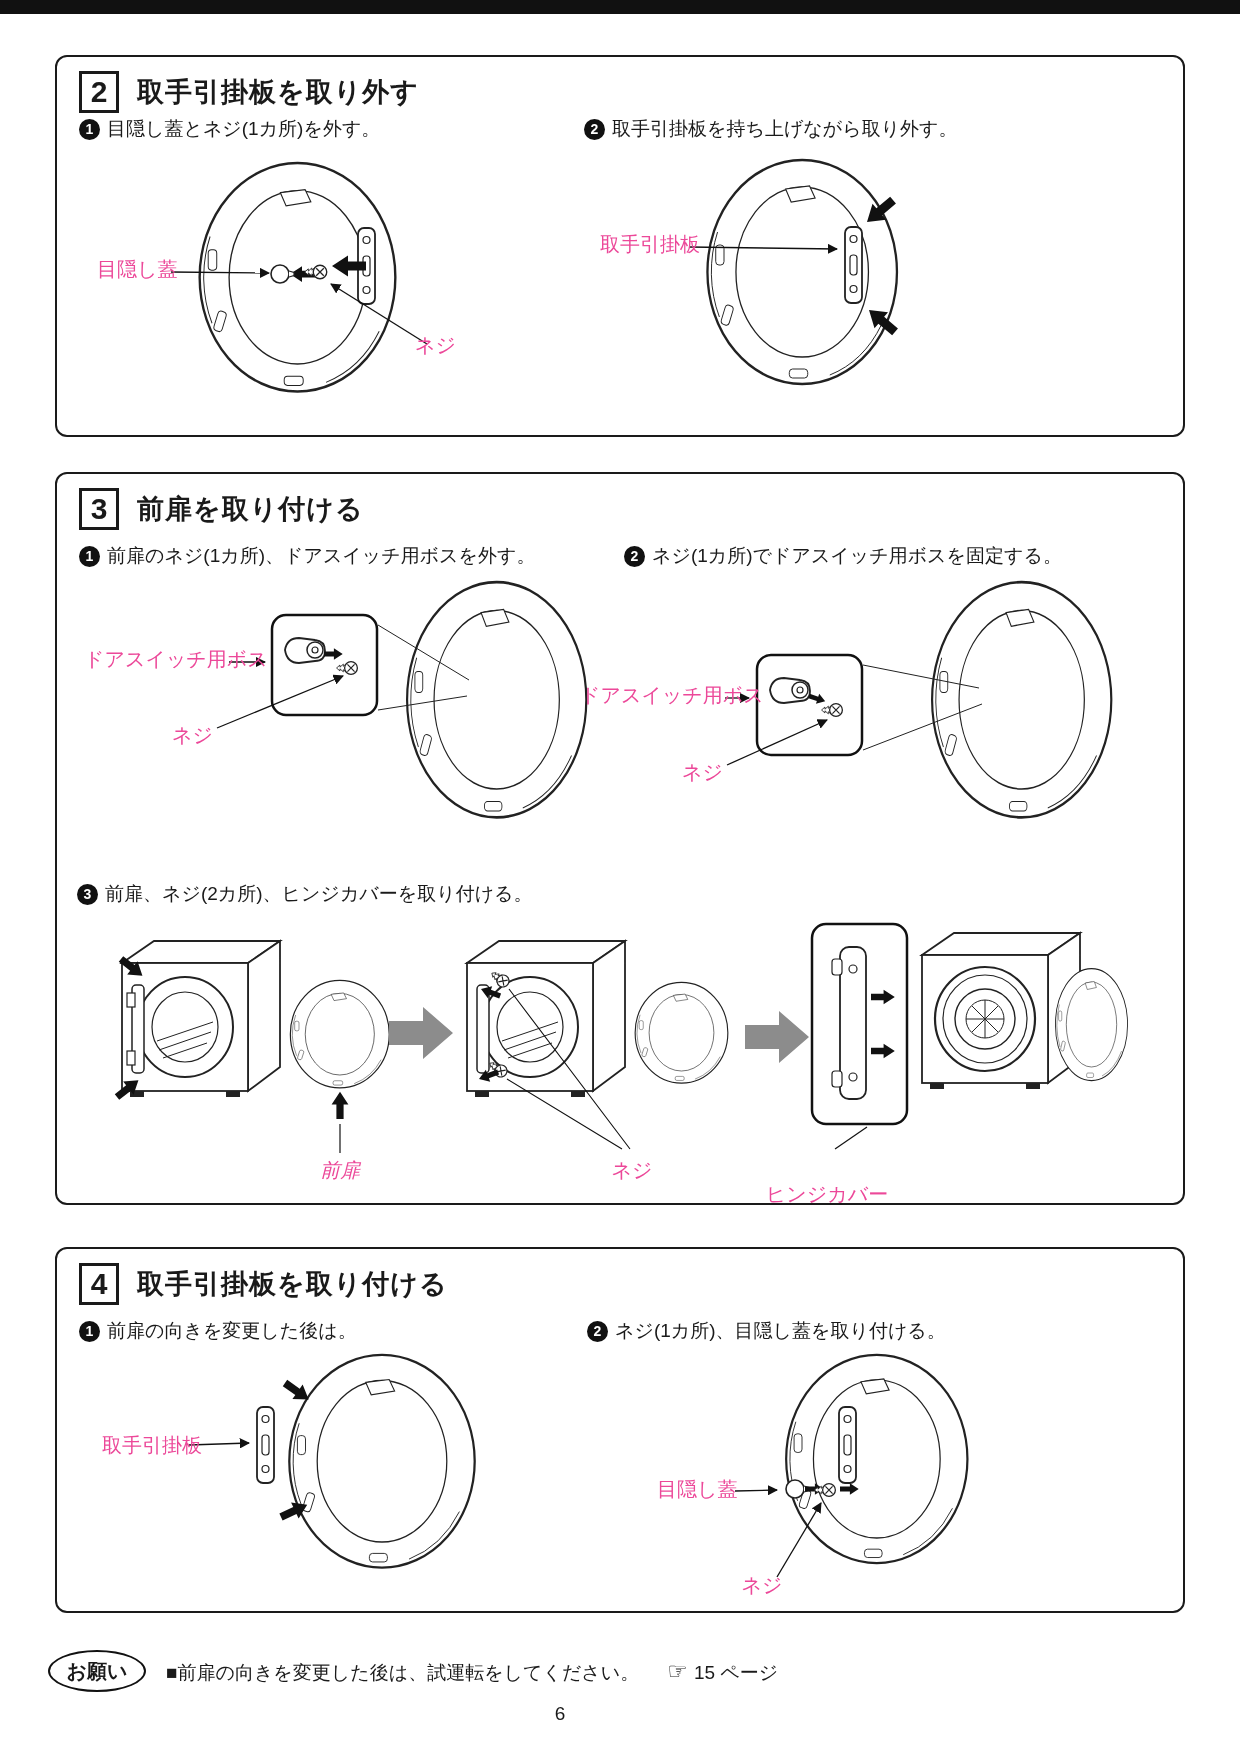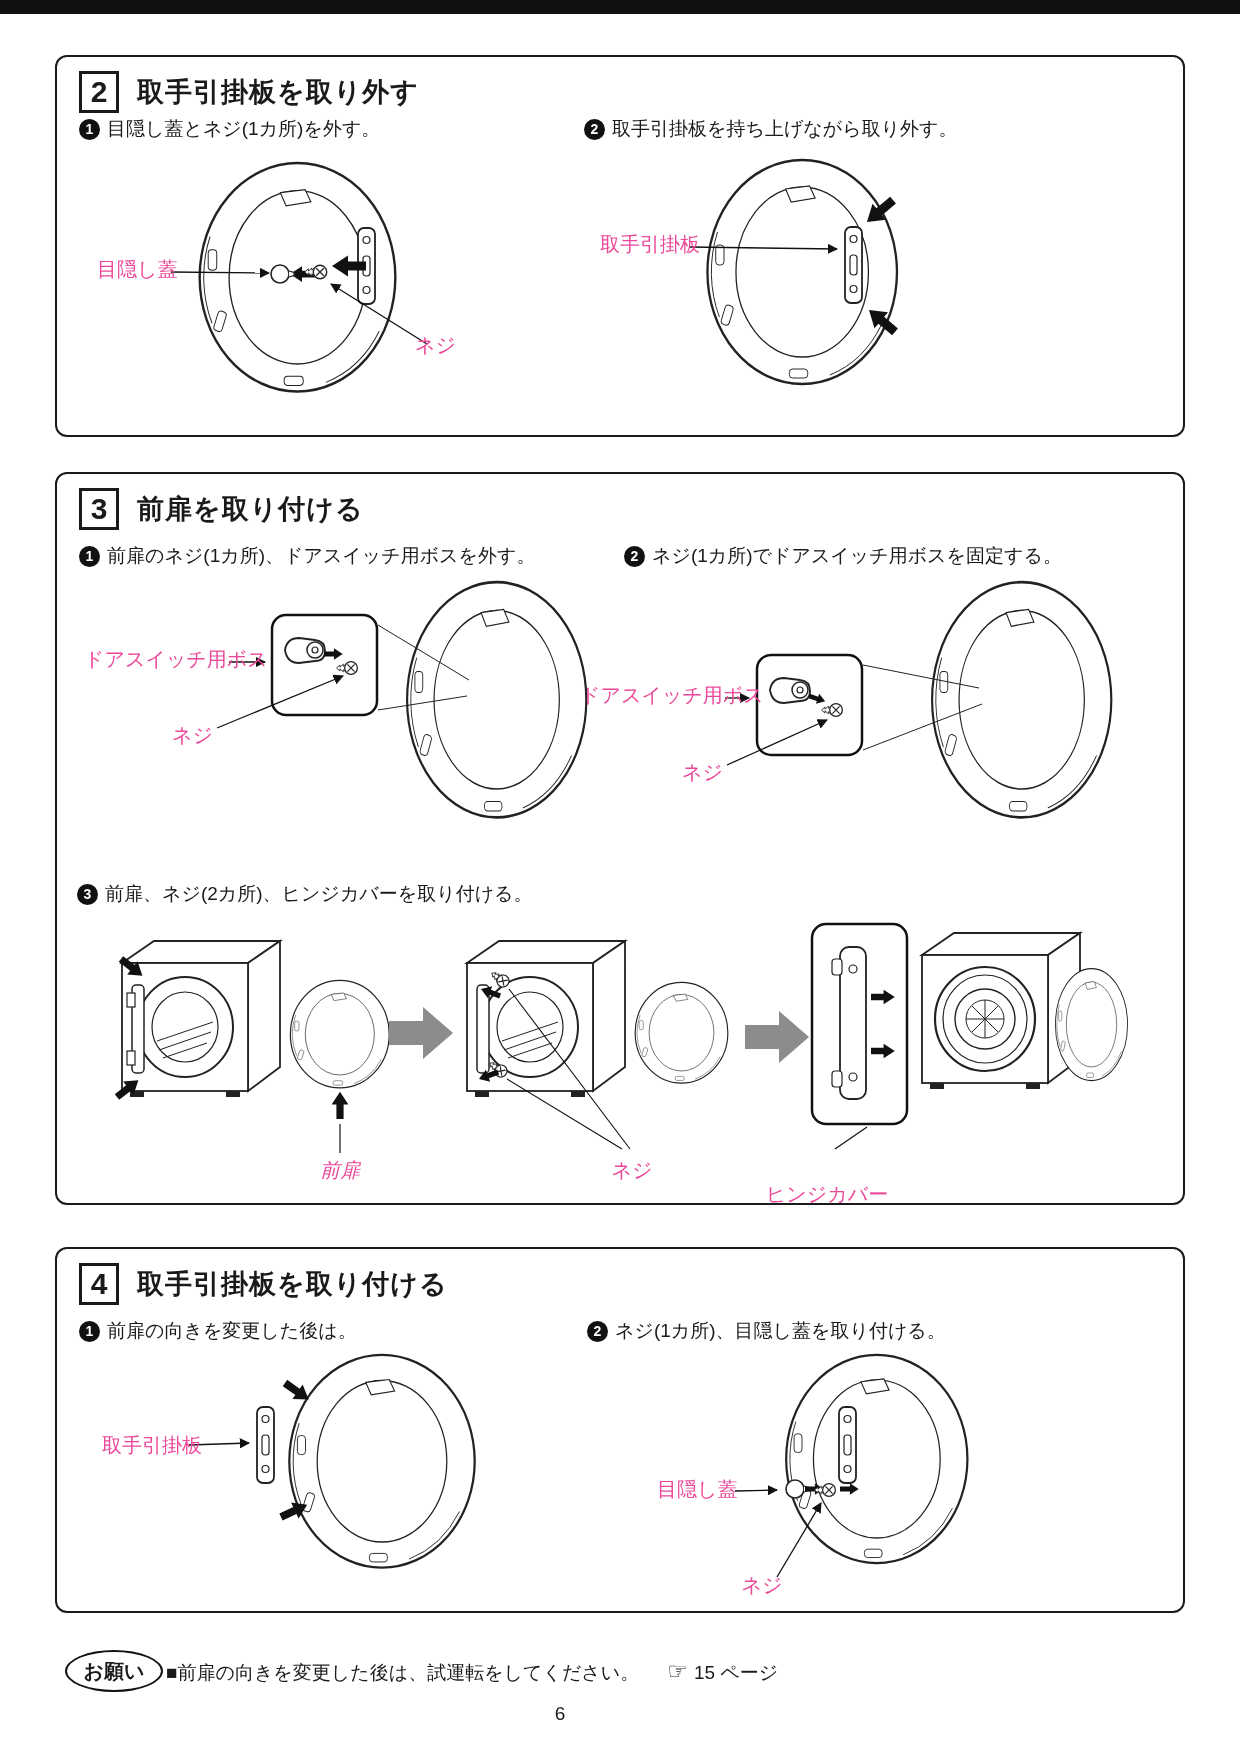--- a/index.html
+++ b/index.html
@@ -11,21 +11,21 @@
   .sec3 { top:472px; height:733px; }
   .sec4 { top:1247px; height:366px; }
   .sec-header { position:absolute; left:22px; top:14px; display:flex; align-items:center; gap:18px; }
   .sec-num { width:40px; height:42px; border:3px solid #1a1a1a; font-size:30px; font-weight:bold; display:flex; align-items:center; justify-content:center; }
   .sec-title { font-size:27px; font-weight:bold; letter-spacing:1px; }
   .step { position:absolute; display:flex; gap:7px; align-items:flex-start; font-size:19px; line-height:1.3; }
   .step-num { flex:none; width:21px; height:21px; border-radius:50%; background:#111; color:#fff; font-size:14px; font-weight:bold; display:flex; align-items:center; justify-content:center; margin-top:2px; }
   .plabel { position:absolute; font-size:20px; white-space:nowrap; color:#ec4899; }
   .plabel-c { transform:translateX(-50%); }
   .illo { position:absolute; left:20px; }
-  .negai-badge { position:absolute; left:65px; top:1650px; width:98px; height:42px; border:2px solid #111; border-radius:50%; display:flex; align-items:center; justify-content:center; font-weight:bold; font-size:20px; }
+  .negai-badge { position:absolute; left:48px; top:1650px; width:98px; height:42px; border:2px solid #111; border-radius:50%; display:flex; align-items:center; justify-content:center; font-weight:bold; font-size:20px; }
   .negai-row { position:absolute; left:166px; top:1658px; display:flex; align-items:baseline; gap:28px; font-size:19px; }
   .negai-ref { display:flex; align-items:baseline; gap:6px; }
   .negai-ref .hand { font-size:23px; }
   .pagenum { position:absolute; left:540px; top:1703px; width:40px; text-align:center; font-size:19px; }
   svg { overflow:visible; }
 </style>
 </head>
 <body>
 
 <div class="page">

